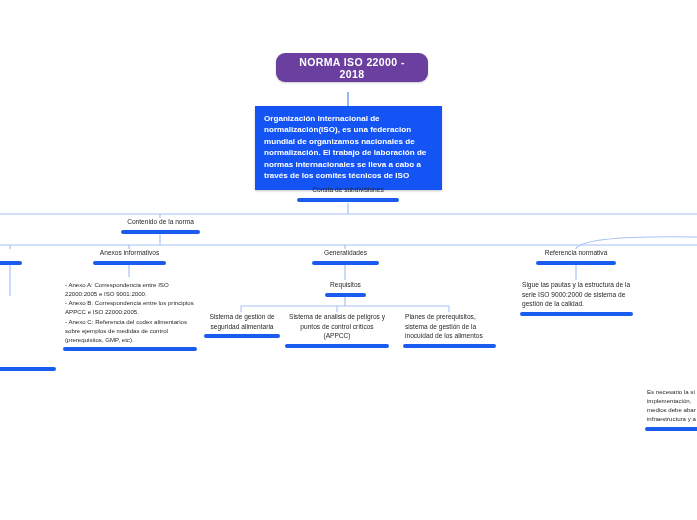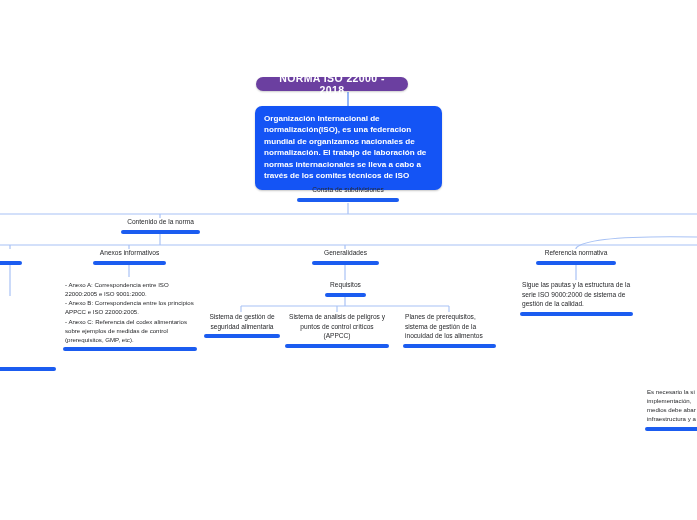--- a/index.html
+++ b/index.html
@@ -40,21 +40,21 @@
     text-align: center;
     display: flex;
     align-items: center;
     justify-content: center;
     padding: 0 14px;
     box-shadow: 0 1px 2px rgba(0,0,0,0.20);
   }
   
   .blue-box {
     background: #1454f5;
-    border-radius: 7px;
+    border-radius: 0;
     color: #ffffff;
     font-weight: bold;
     font-size: 8.1px;
     line-height: 1.42;
     padding: 7px 9px 8px 9px;
     box-shadow: 0 1px 2px rgba(0,0,0,0.22);
   }
   
   .bar-node {
     display: flex;
@@ -123,21 +123,21 @@
 
     <path d="M697,237 C640,236 585,238 576,248" stroke="#a8c2f5" stroke-width="1.2" fill="none"></path>
     <path d="M576,248 L576,249" stroke="#a8c2f5" stroke-width="1.2" fill="none"></path>
 
     <path d="M576,265 L576,280" stroke="#a8c2f5" stroke-width="1.2" fill="none"></path>
 
     <path d="M10,245 L10,249" stroke="#a8c2f5" stroke-width="1.2" fill="none"></path>
     <path d="M10,265 L10,296" stroke="#a8c2f5" stroke-width="1.2" fill="none"></path>
   </svg>
 
-  <div class="node root-node" style="left:256px; top:53px; width:152px; height:14px;margin-top:24px;">
+  <div class="node root-node" style="left:276px; top:53px; width:152px; height:29px;">
     <span>NORMA ISO 22000 - 2018</span>
   </div>
 
   <div class="node blue-box" style="left:255px; top:106px; width:187px;">
     <span>Organización Internacional de normalización(ISO), es una federacion mundial de organizamos nacionales de normalización. El trabajo de laboración de normas internacionales se lleva a cabo a través de los comites técnicos de ISO</span>
   </div>
 
   <div class="node bar-node" style="left:297px; top:185px; width:102px;">
     <div class="bar-text">Consta de subdivisiones</div>
     <div class="bar"></div>

